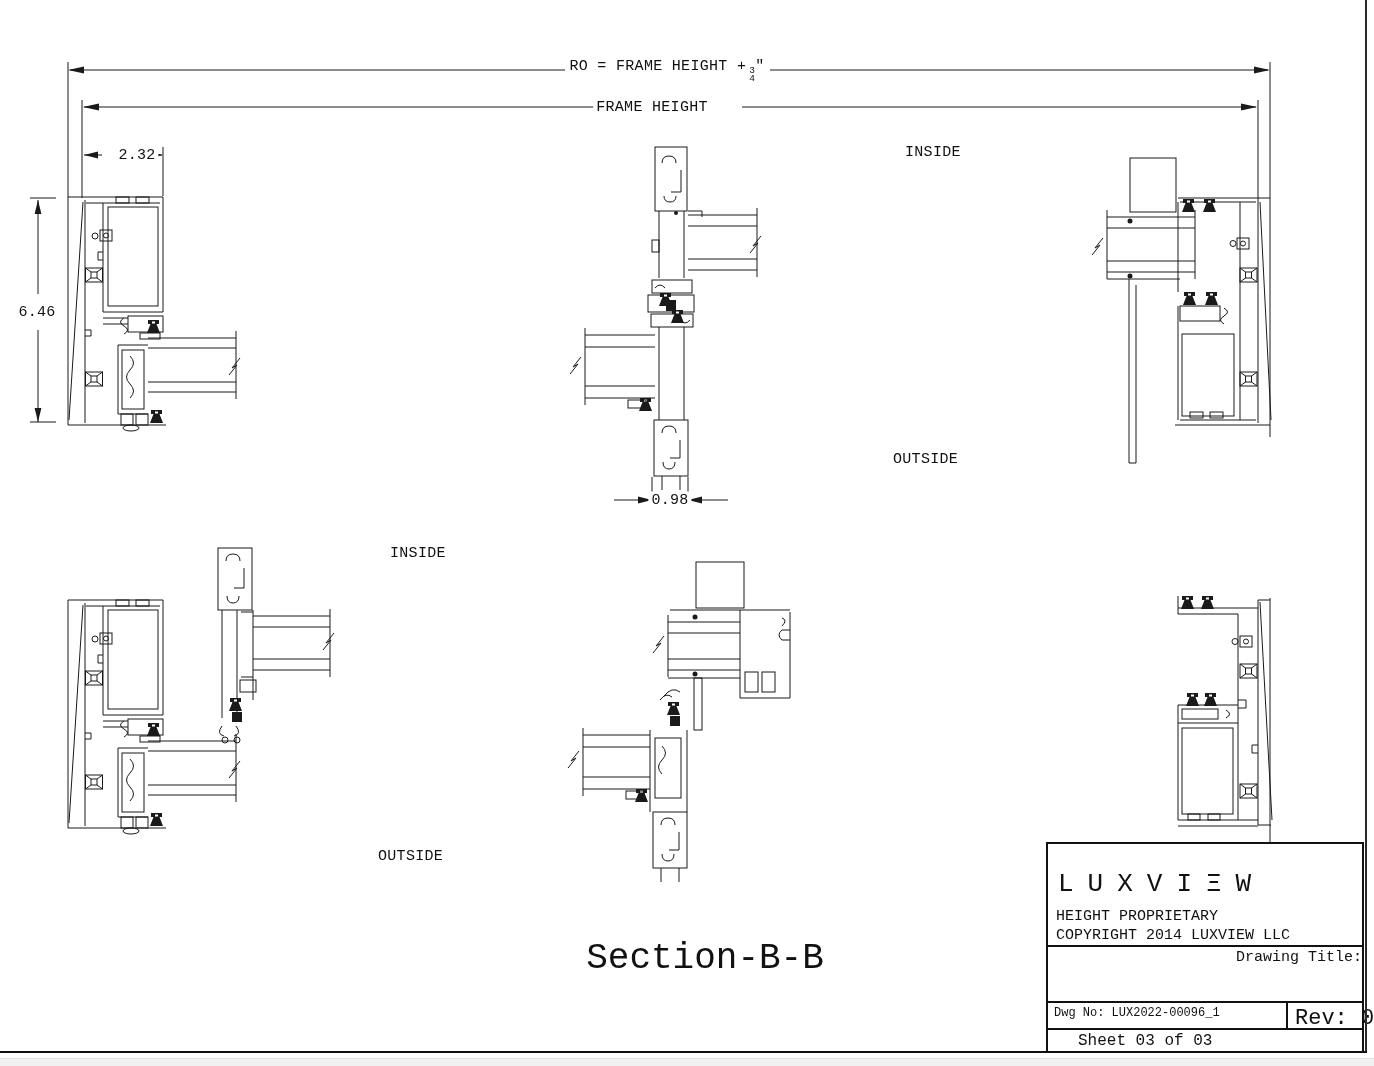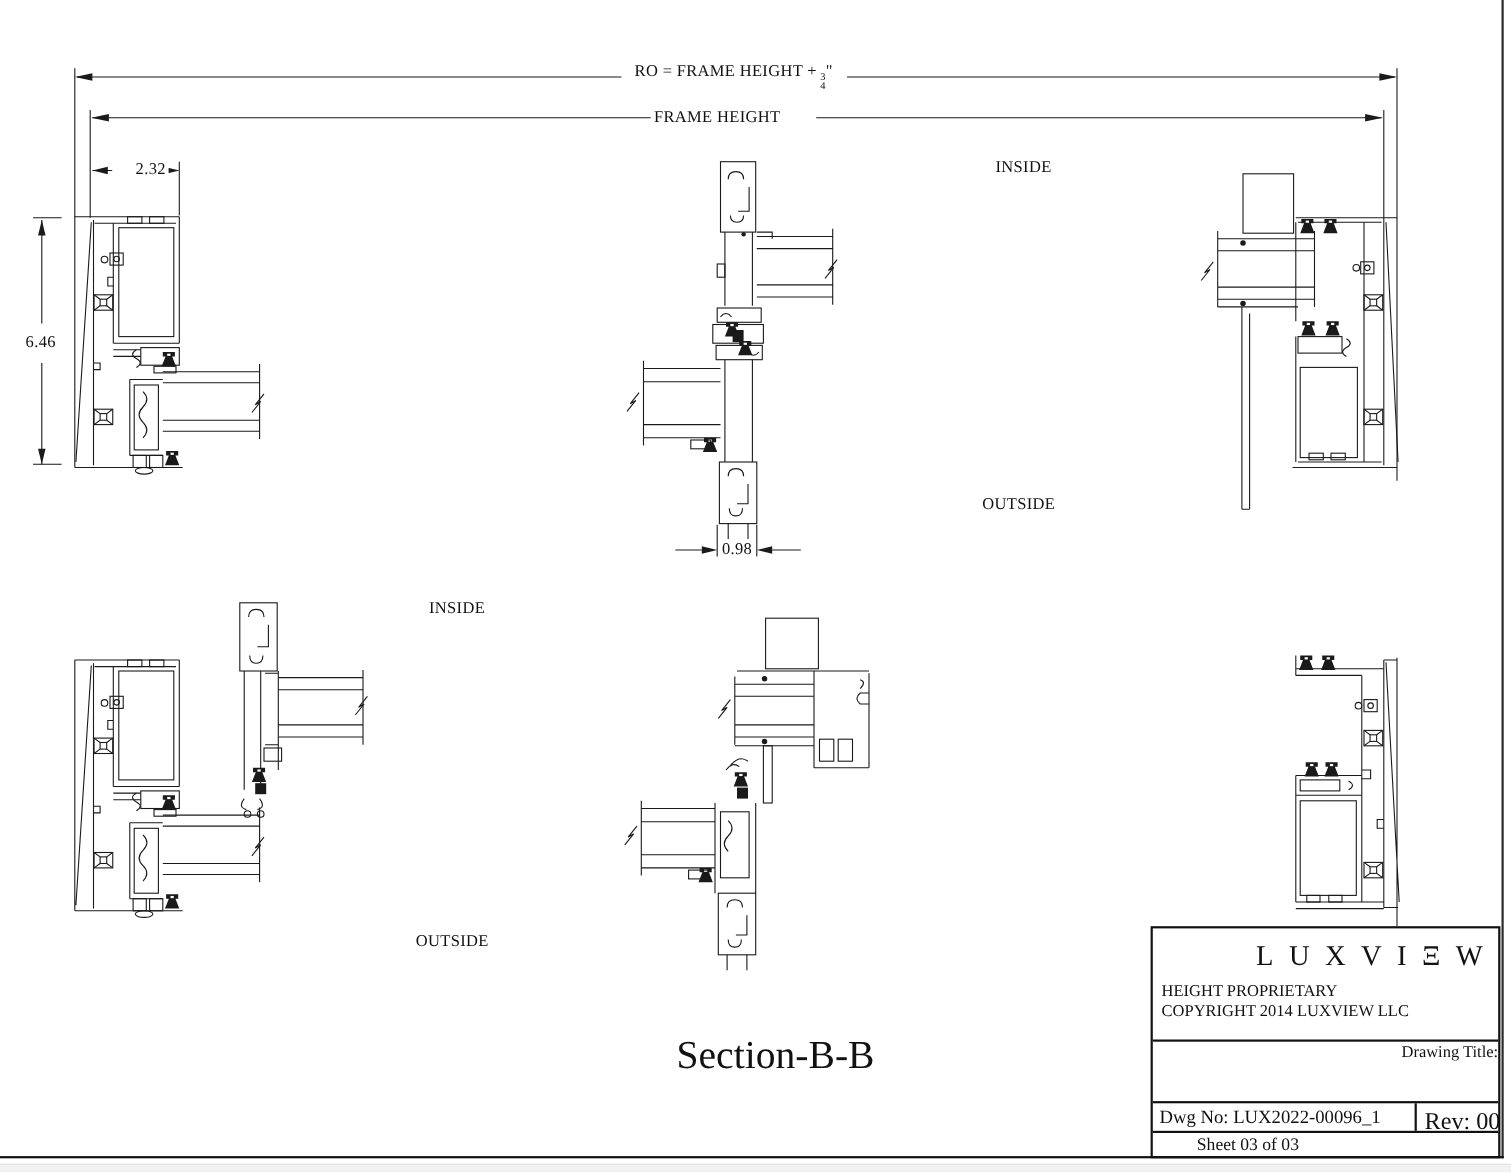--- a/index.html
+++ b/index.html
@@ -1,43 +1,43 @@
 <!DOCTYPE html>
 <html style="--line: #1a1a1a; --bar: #f1f1f1;"><head>
 <meta charset="utf-8">
 <style>
   :root { --line:#1a1a1a; --bar:#f1f1f1; }
   html,body{margin:0;padding:0;background:#fff;}
   .page{position:relative;width:1374px;height:1066px;background:#fff;overflow:hidden;
-        font-family:Liberation Serif, serif;color:#111;}
+        font-family:Liberation Mono, monospace;color:#111;}
   svg{position:absolute;left:0;top:0;}
   .ln{stroke:var(--line);stroke-width:1;fill:none;}
   .blk{fill:var(--line);stroke:none;}
   .lbl{position:absolute;font-size:15px;letter-spacing:.3px;white-space:nowrap;}
   .ctr{transform:translate(-50%,-50%);background:#fff;padding:0 3px;}
   .dim{font-size:15px;}
   .frac{display:inline-flex;flex-direction:column;vertical-align:-3px;font-size:9.5px;
         line-height:8px;text-align:center;margin-left:3px;}
   .section-title{position:absolute;left:705px;top:938px;transform:translateX(-50%);
         font-size:36px;white-space:nowrap;}
   
   .tblock{position:absolute;left:1046px;top:842px;width:318px;height:211px;
         border:2px solid #111;box-sizing:border-box;background:#fff;}
   .tb-row1{height:103px;border-bottom:2px solid #111;box-sizing:border-box;}
-  .tb-logo{text-align:right;font-size:26px;letter-spacing:14px;padding-top:10px;
+  .tb-logo{text-align:left;font-size:26px;letter-spacing:14px;padding-top:25px;
         text-indent:10px;white-space:nowrap;}
   .tb-prop{font-size:15px;line-height:19px;padding-left:8px;padding-top:8px;}
   .tb-row2{height:56px;border-bottom:2px solid #111;box-sizing:border-box;padding-left:6px;}
   .tb-dt-label{font-size:15px;padding-top:2px;text-align:right;}
   .tb-dt{font-size:27px;line-height:28px;white-space:nowrap;}
   .tb-row3{height:27px;border-bottom:2px solid #111;box-sizing:border-box;display:flex;}
-  .tb-dwg{flex:1;font-size:17px;padding-left:6px;padding-top:3px;white-space:nowrap;}
+  .tb-dwg{flex:1;font-size:12px;padding-left:6px;padding-top:3px;white-space:nowrap;}
   .tb-rev{width:76px;border-left:2px solid #111;box-sizing:border-box;font-size:22px;
         padding-left:7px;padding-top:3px;white-space:nowrap;}
-  .tb-row4{height:21px;font-size:16px;padding-left:40px;padding-top:2px;}
+  .tb-row4{height:21px;font-size:16px;padding-left:30px;padding-top:2px;}
   .page-right-border{position:absolute;left:1365px;top:0;width:2px;height:1053px;background:#2a2a2a;}
   .page-bottom-line{position:absolute;left:0;top:1051px;width:1367px;height:2px;background:#111;}
   .scrollbar{position:absolute;left:0;top:1058px;width:1374px;height:8px;
         background:var(--bar);border-top:1px solid #e2e2e2;}
 </style>
 </head>
 <body>
 
 <div class="page">
 

